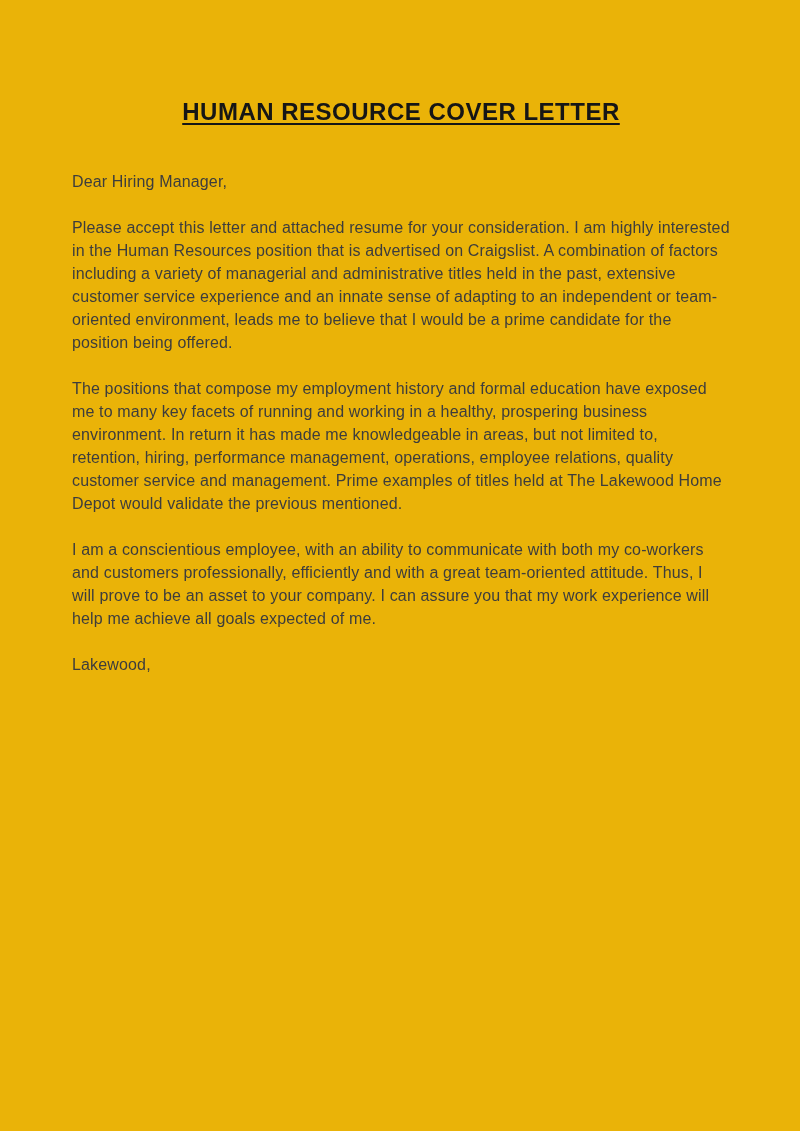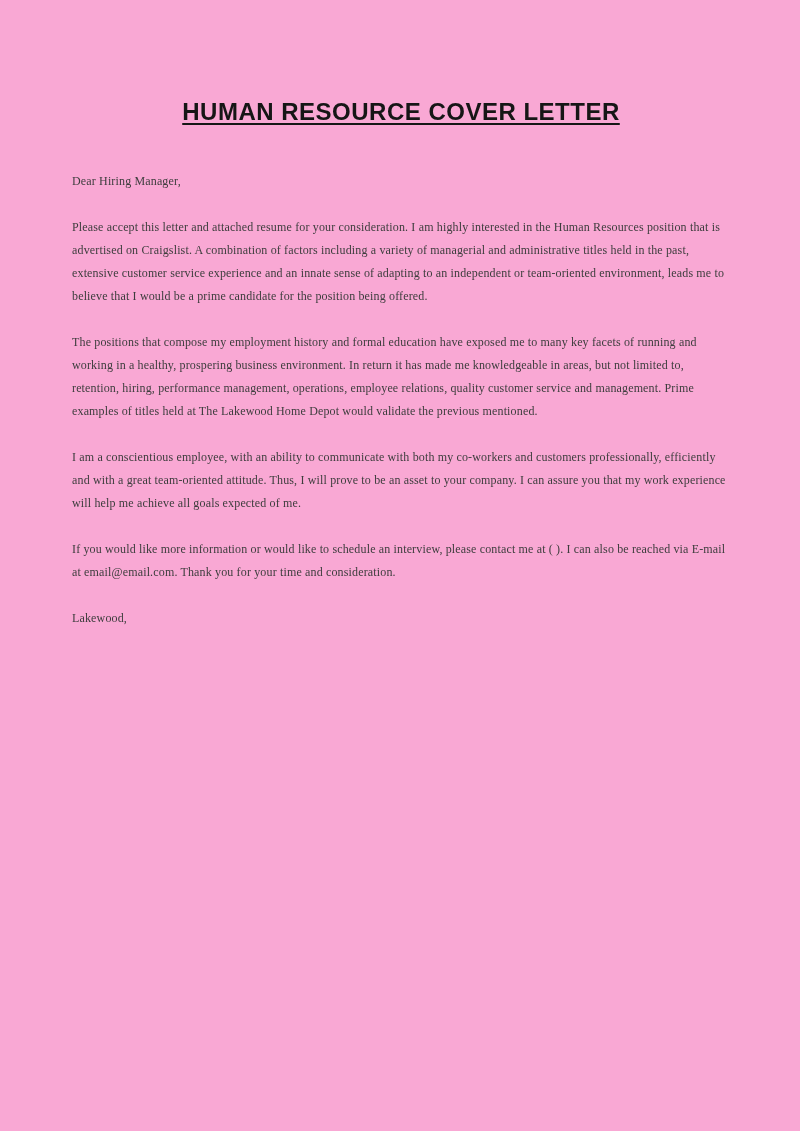--- a/index.html
+++ b/index.html
@@ -6,21 +6,21 @@
 
   html, body {
     background: #ffffff;
   }
 
   .page {
     position: relative;
     width: 800px;
     height: 1131px;
     margin: 0 auto;
-    background: #f9a8d4;
+    background: #eab308;
     font-family: "Liberation Sans", "DejaVu Sans", sans-serif;
     overflow: hidden;
   }
 
   .content {
     position: absolute;
     top: 98px;
     left: 72px;
     width: 658px;
   }
@@ -32,25 +32,24 @@
     letter-spacing: 0.5px;
     color: #161616;
     text-decoration: underline;
     text-underline-offset: 3px;
     text-decoration-thickness: 2px;
     margin-bottom: 44px;
     font-family: "Liberation Sans", "DejaVu Sans", sans-serif;
   }
 
   .body-text {
-    font-size: 12px;
+    font-size: 16px;
     line-height: 23px;
     color: #3d3d3d;
     letter-spacing: 0.15px;
-    font-family: Liberation Serif, serif;
   }
 
   .body-text p {
     margin: 0 0 23px 0;
   }
 
   .salutation {
     margin-bottom: 23px;
   }
 
@@ -69,19 +68,18 @@
     <div class="body-text">
 
       <p class="salutation">Dear Hiring Manager,</p>
 
       <p>Please accept this letter and attached resume for your consideration. I am highly interested in the Human Resources position that is advertised on Craigslist. A combination of factors including a variety of managerial and administrative titles held in the past, extensive customer service experience and an innate sense of adapting to an independent or team-oriented environment, leads me to believe that I would be a prime candidate for the position being offered.</p>
 
       <p>The positions that compose my employment history and formal education have exposed me to many key facets of running and working in a healthy, prospering business environment. In return it has made me knowledgeable in areas, but not limited to, retention, hiring, performance management, operations, employee relations, quality customer service and management. Prime examples of titles held at The Lakewood Home Depot would validate the previous mentioned.</p>
 
       <p>I am a conscientious employee, with an ability to communicate with both my co-workers and customers professionally, efficiently and with a great team-oriented attitude. Thus, I will prove to be an asset to your company. I can assure you that my work experience will help me achieve all goals expected of me.</p>
 
-      <p>If you would like more information or would like to schedule an interview, please contact me at ( ). I can also be reached via E-mail at email@email.com. Thank you for your time and consideration.</p>
 
       <p class="closing">Lakewood,</p>
 
     </div>
   </div>
 </div>
 
 </body></html>

